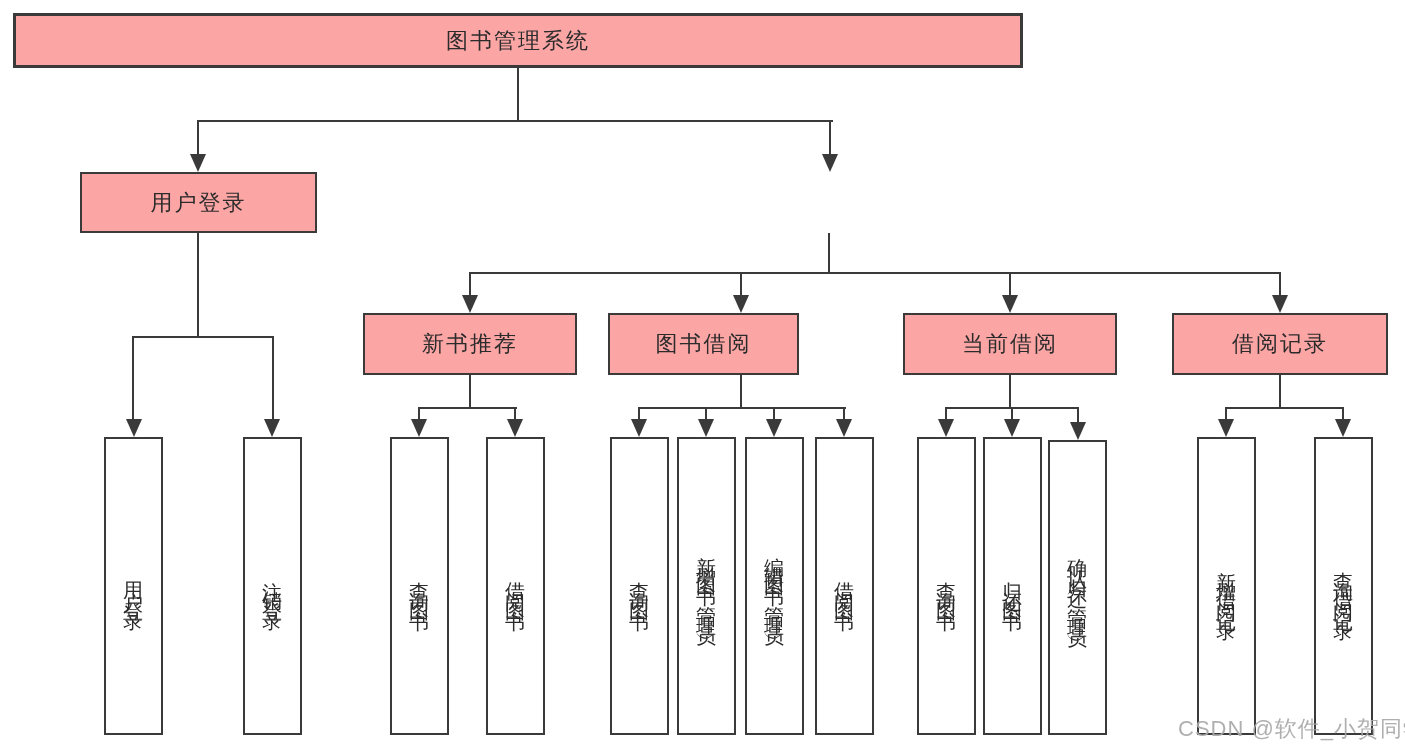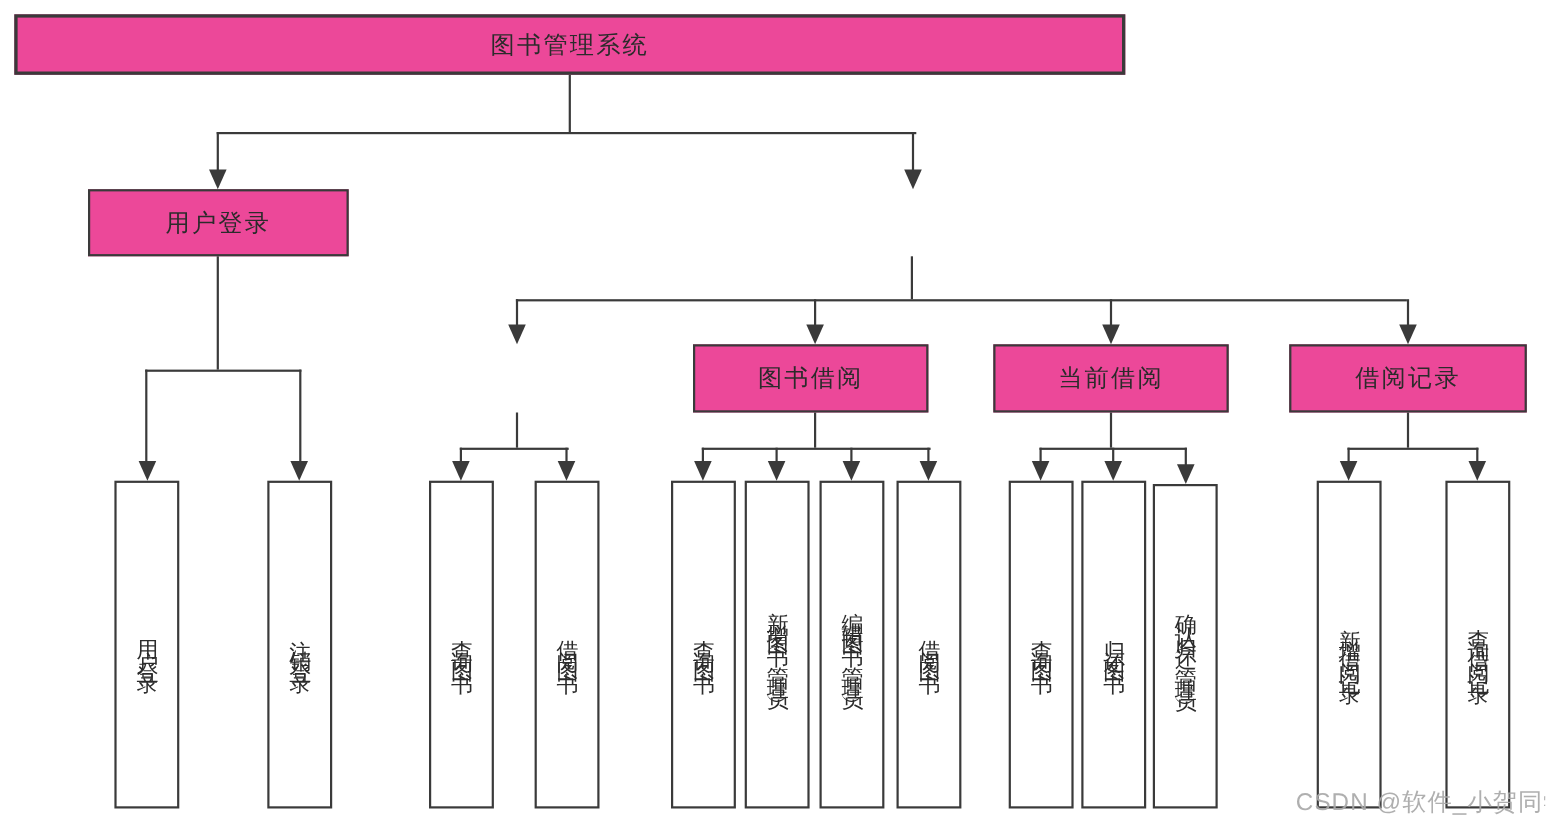--- a/index.html
+++ b/index.html
@@ -5,21 +5,21 @@
   html,body{margin:0;padding:0;background:#ffffff;}
   #stage{
     position:relative;
     width:1405px;height:747px;
     background:#ffffff;
     font-family:"Liberation Sans","DejaVu Sans",sans-serif;
     overflow:hidden;
   }
   .node{
     position:absolute;
-    background:#ec4899;
+    background:#fca5a5;
     border:2px solid #3a3a3a;
     box-sizing:border-box;
     display:flex;align-items:center;justify-content:center;
   }
   .node.root{border-width:3px;}
   .hlabel{
     font-size:22px;
     letter-spacing:2px;
     color:#2b2b2b;
     white-space:nowrap;
@@ -65,21 +65,24 @@
 <div id="stage">
 
   <div class="node root" style="left:13px;top:13px;width:1010px;height:55px;">
     <span class="hlabel">图书管理系统</span>
   </div>
 
   <div class="node" style="left:80px;top:172px;width:237px;height:61px;">
     <span class="hlabel">用户登录</span>
   </div>
 
-  <div class="node" style="left:630px;top:313px;width:214px;height:62px;">
+  <div class="node" style="left:363px;top:313px;width:214px;height:62px;">
+    <span class="hlabel">新书推荐</span>
+  </div>
+  <div class="node" style="left:608px;top:313px;width:191px;height:62px;">
     <span class="hlabel">图书借阅</span>
   </div>
   <div class="node" style="left:903px;top:313px;width:214px;height:62px;">
     <span class="hlabel">当前借阅</span>
   </div>
   <div class="node" style="left:1172px;top:313px;width:216px;height:62px;">
     <span class="hlabel">借阅记录</span>
   </div>
 
   <div class="leaf" style="left:104px;">

